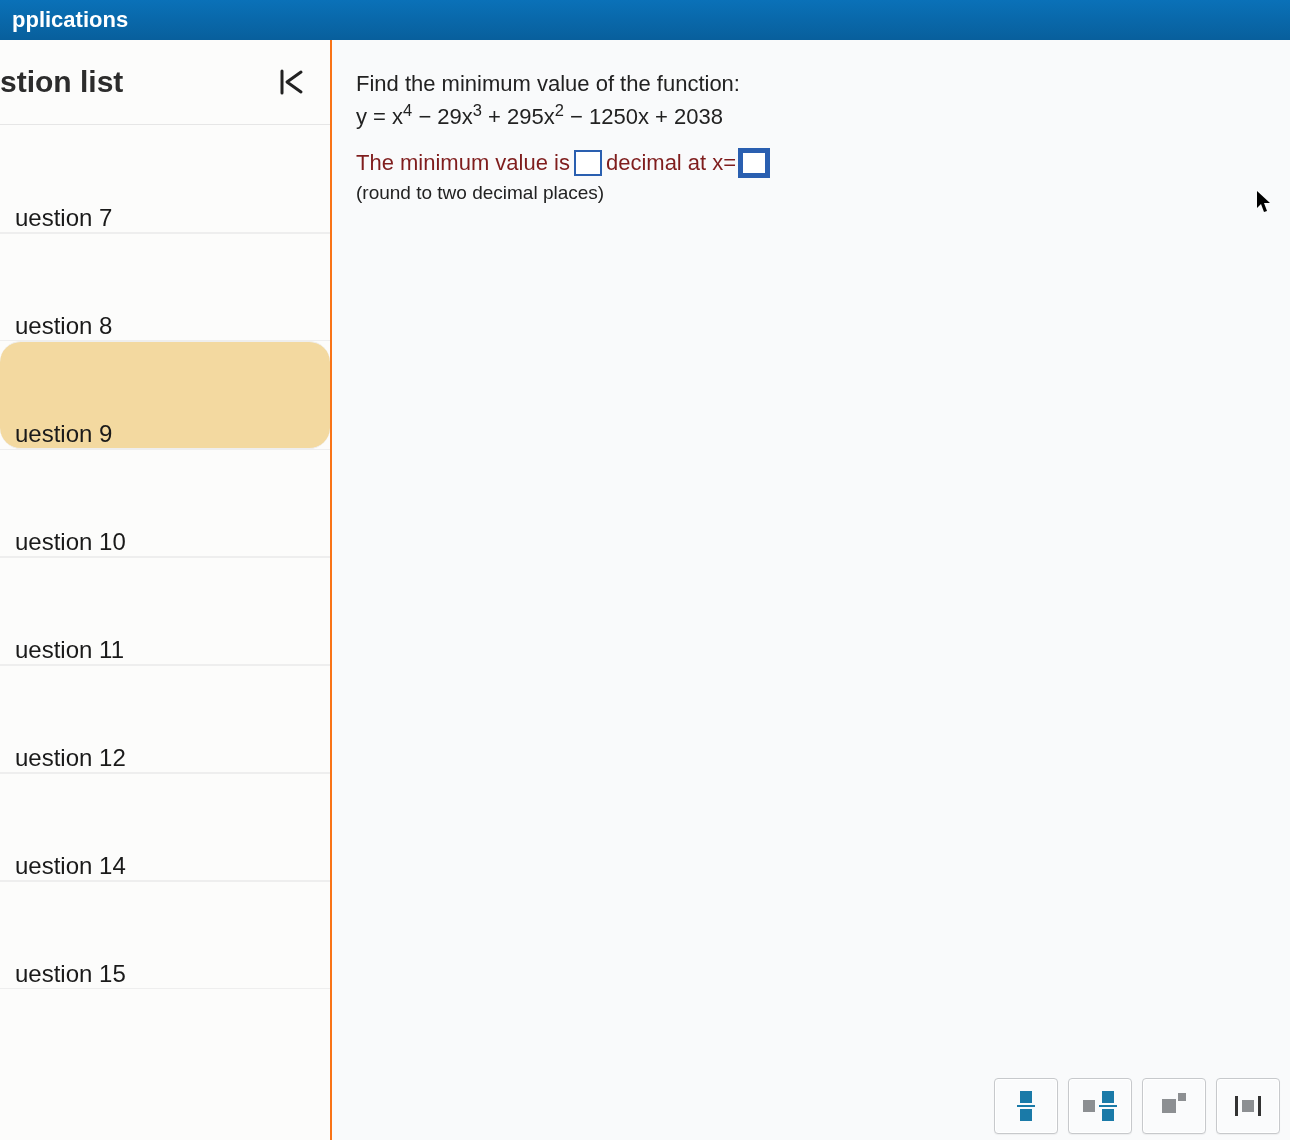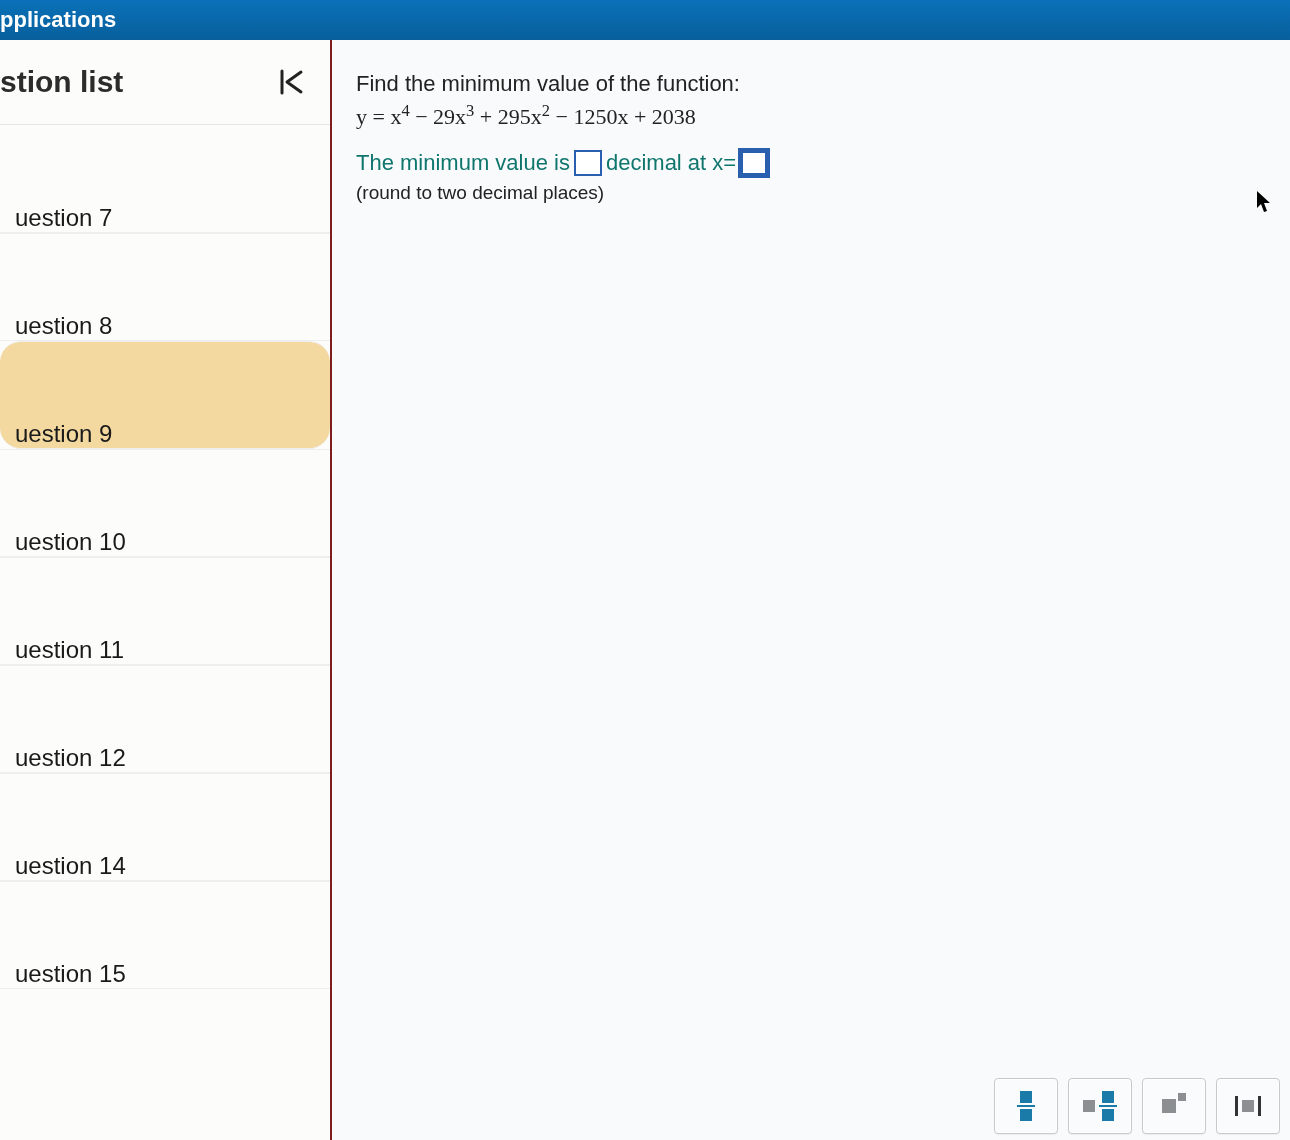--- a/index.html
+++ b/index.html
@@ -3,30 +3,30 @@
 <meta charset="utf-8">
 <style>
   * { box-sizing: border-box; margin: 0; padding: 0; }
   html, body { width: 1290px; height: 1140px; font-family: Arial, Helvetica, sans-serif; background:#f5f6f7; overflow:hidden; }
   .topbar {
     height: 40px;
     background: linear-gradient(to bottom,#0a71b8,#085f9c);
     color: #fff;
     display:flex;
     align-items:center;
-    padding-left:0;
+    padding-left:12px;
     font-size: 22px;
     font-weight: bold;
   }
   .topbar span { padding-left:0; }
   .layout { display:flex; height: calc(1140px - 40px); }
   .sidebar {
     width: 332px;
     background:#fcfcfb;
-    border-right: 2px solid #7f1d1d;
+    border-right: 2px solid #f97316;
     display:flex;
     flex-direction:column;
     position:relative;
   }
   .sidebar-header {
     display:flex;
     align-items:center;
     justify-content:space-between;
     padding: 22px 18px 22px 0;
     border-bottom: 1px solid #e6e6e6;
@@ -60,23 +60,23 @@
     background:#f3d9a0;
     border-radius:21px;
   }
   .main {
     flex:1;
     background:#f9fafb;
     position:relative;
     padding: 28px 36px 0 24px;
   }
   .prompt { font-size: 22px; color:#222; line-height:1.45; font-family: Arial, Helvetica, sans-serif; }
-  .formula { font-size: 22px; color:#222; margin-top:4px; font-family: Liberation Serif, serif;}
+  .formula { font-size: 22px; color:#222; margin-top:4px; font-family: Liberation Sans, sans-serif;}
   sup { font-size: 0.75em; line-height:0; vertical-align: super;}
-  .answer-line { margin-top: 20px; font-size:22px; color:#0f766e; display:flex; align-items:center; flex-wrap:wrap; gap:4px;}
+  .answer-line { margin-top: 20px; font-size:22px; color:#7f1d1d; display:flex; align-items:center; flex-wrap:wrap; gap:4px;}
   .answer-box {
     display:inline-block;
     width:28px; height:26px;
     border:2px solid #2a5fb0;
     background:#fff;
     vertical-align:middle;
   }
   .answer-box.focus { outline:2px solid #2a5fb0; box-shadow:0 0 0 1px #2a5fb0 inset;}
   .hint { margin-top:6px; font-size:19px; color:#222;}
   .toolbar {

